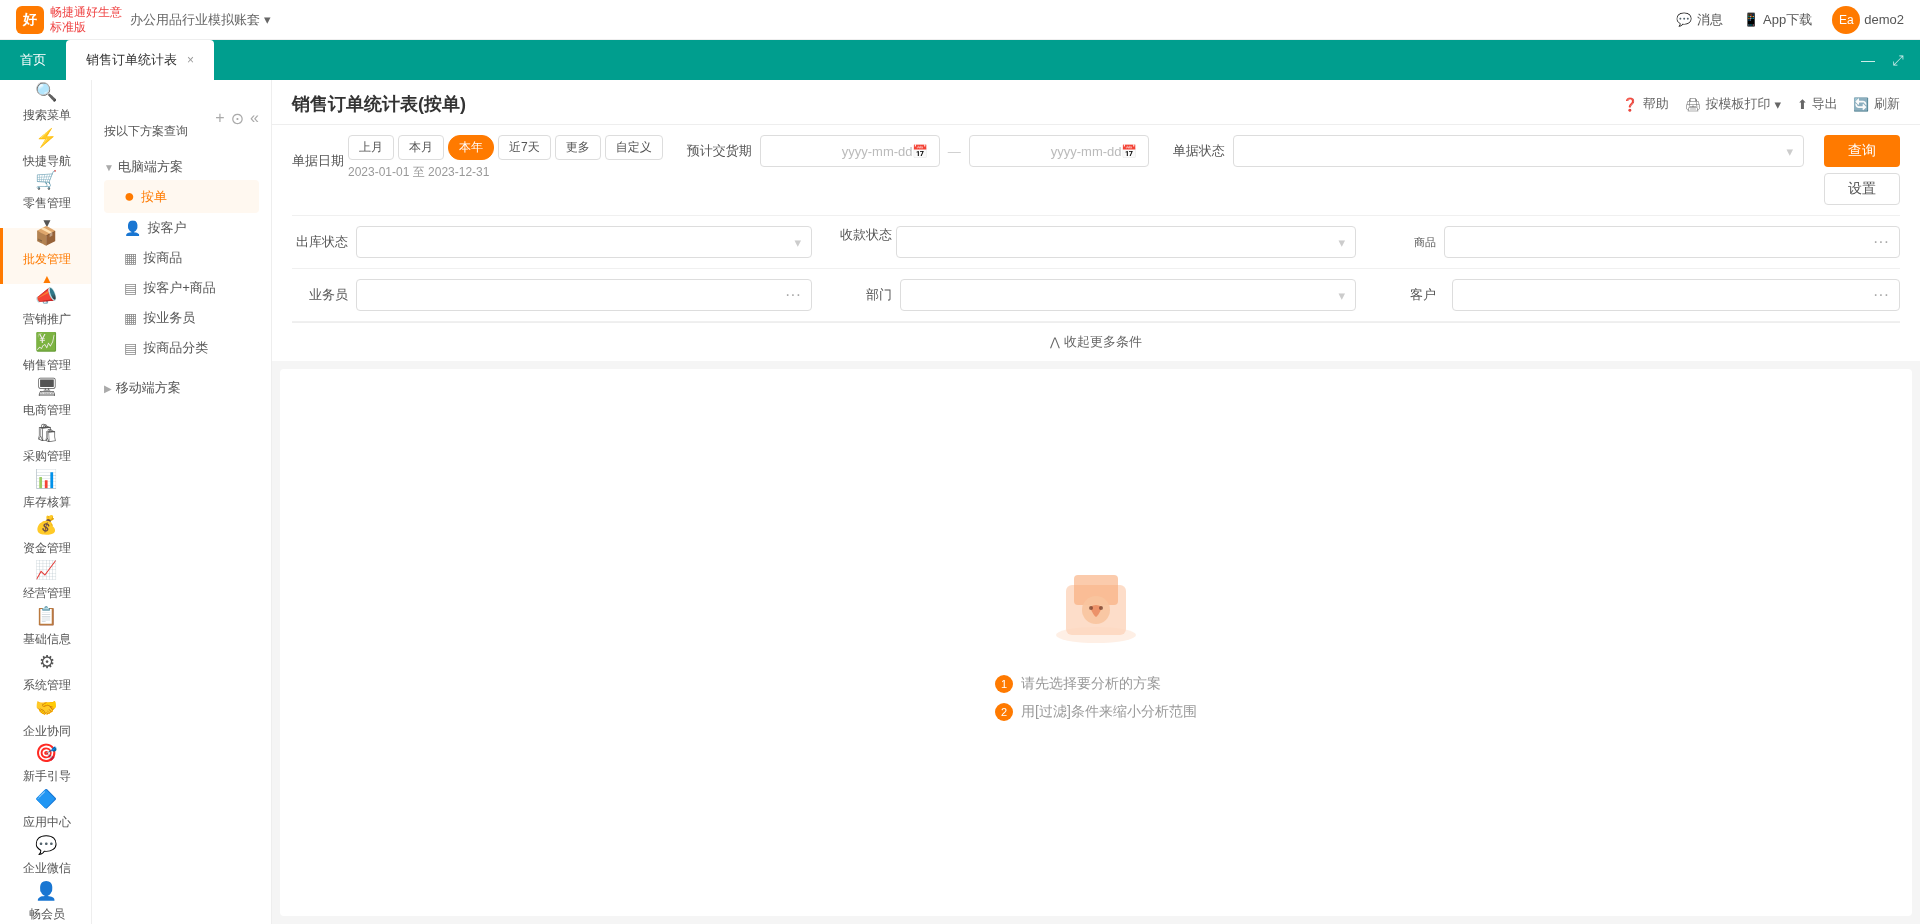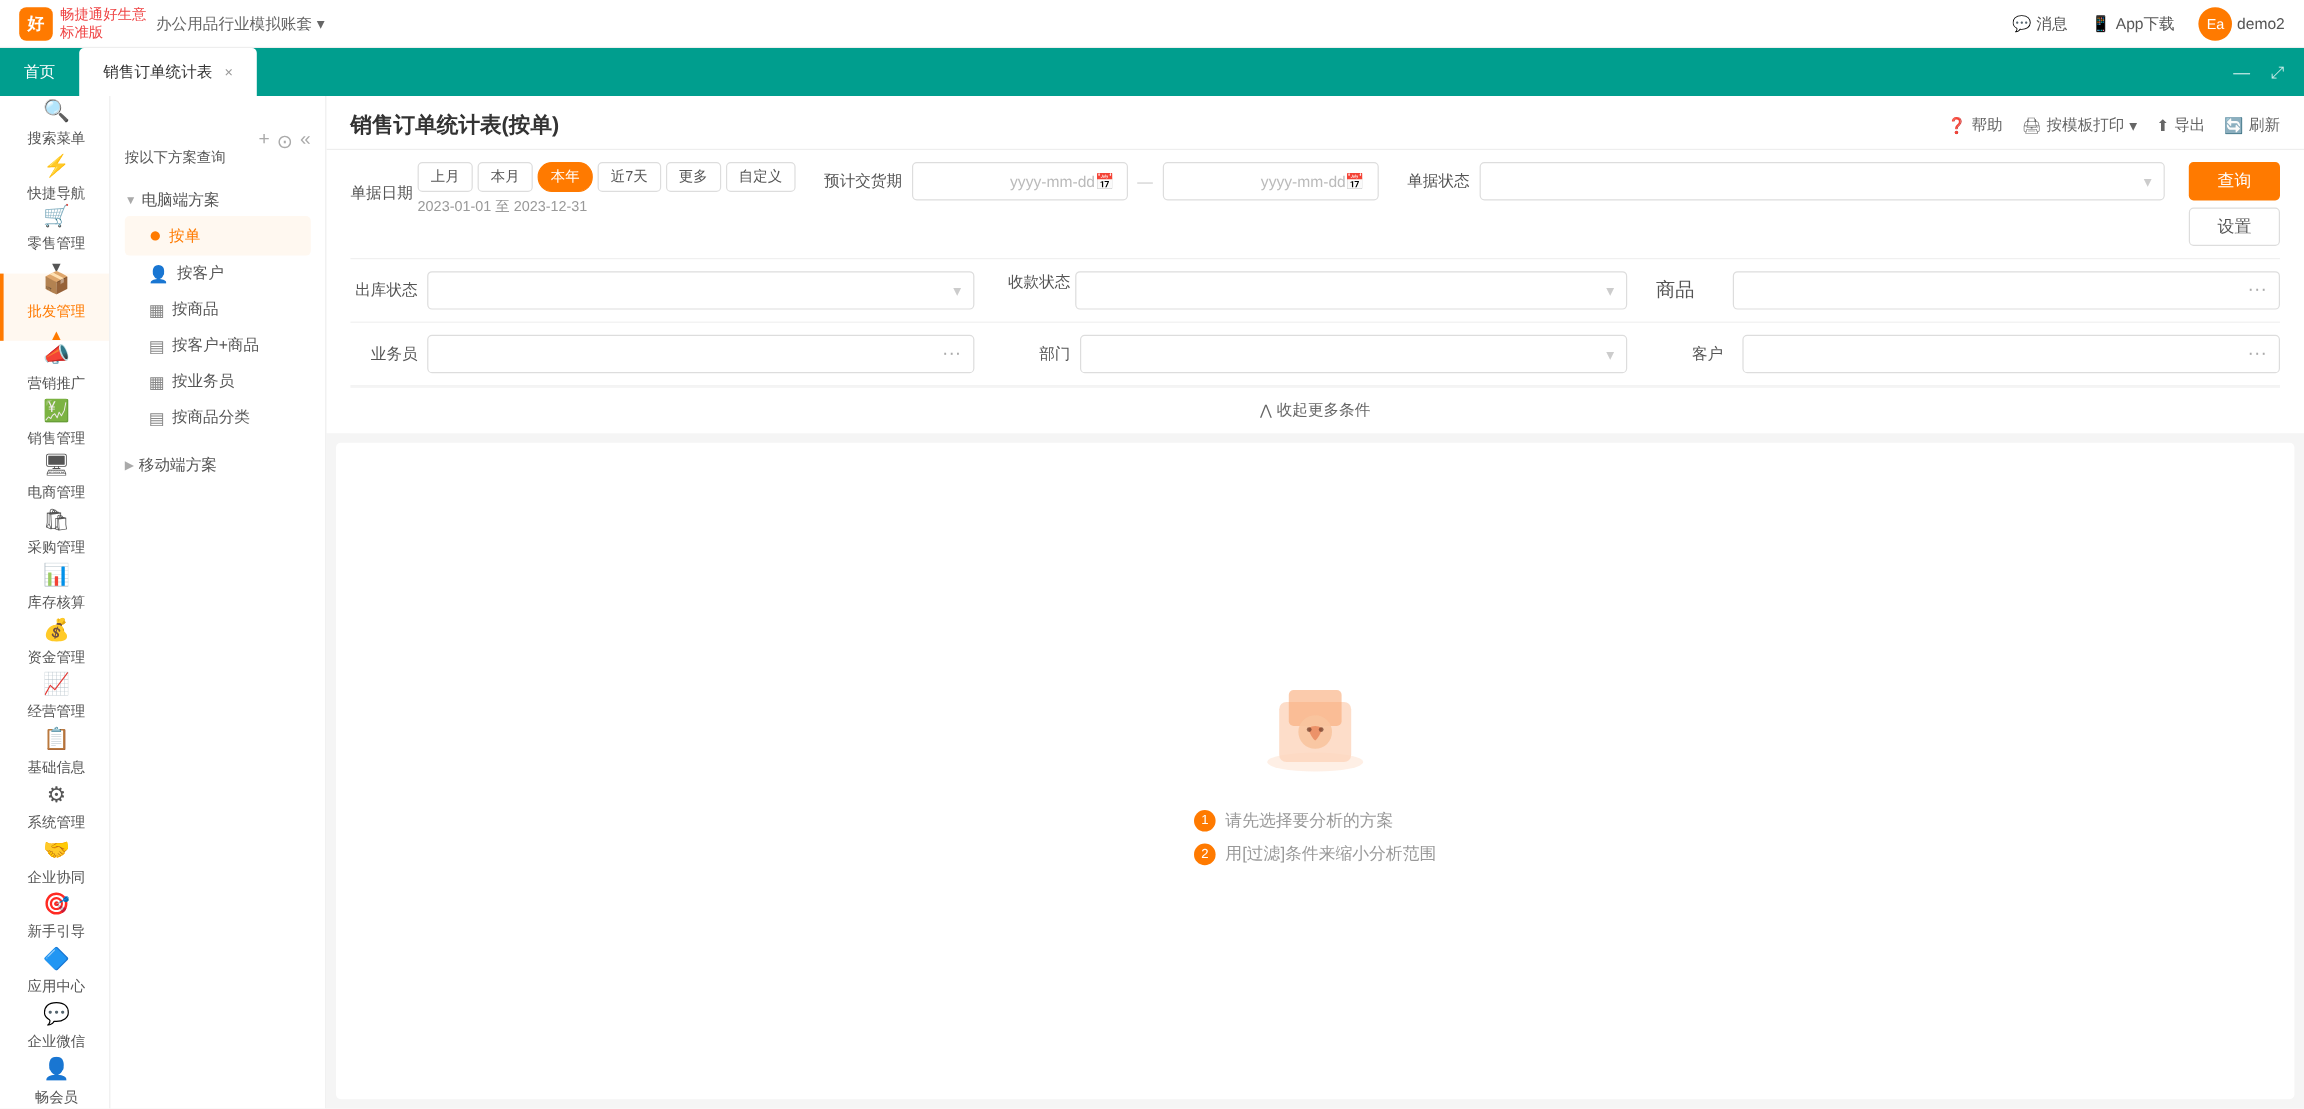--- a/index.html
+++ b/index.html
@@ -336,21 +336,21 @@
             </div>
           </div>
           <div style="display:flex;align-items:flex-start;gap:4px;flex:1;">
             <span style="color:#555;font-size:13px;white-space:nowrap;min-width:56px;text-align:right;">收款状态</span>
             <div class="select-box" style="flex:1;">
               <span style="color:#bbb;font-size:13px;"></span>
               <span style="color:#ccc;">▾</span>
             </div>
           </div>
           <div style="display:flex;align-items:center;gap:8px;flex:1;">
-            <span style="color:#555;font-size:16px;white-space:nowrap;min-width:56px;text-align:left;">商品</span>
+            <span style="color:#555;font-size:11px;white-space:nowrap;min-width:56px;text-align:right;">商品</span>
             <div class="select-box" style="flex:1;">
               <span style="color:#bbb;font-size:13px;"></span>
               <span style="color:#aaa;font-size:16px;">···</span>
             </div>
           </div>
         </div>
 
         <div style="display:flex;align-items:center;padding:10px 0;border-bottom:1px solid #f0f0f0;gap:24px;">
           <div style="display:flex;align-items:center;gap:8px;flex:1;">
             <span style="color:#555;font-size:13px;white-space:nowrap;min-width:56px;text-align:right;">业务员</span>

